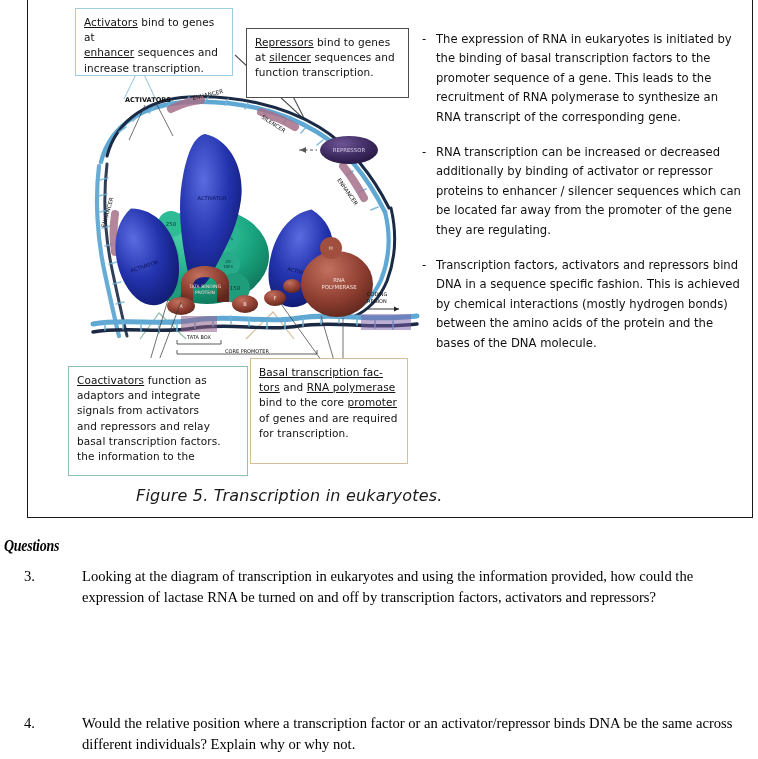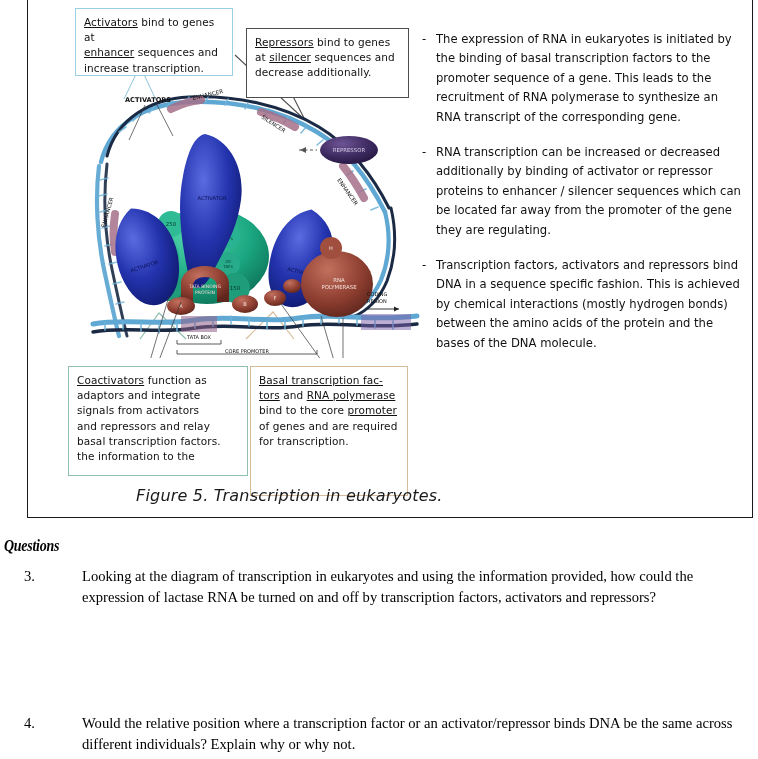--- a/index.html
+++ b/index.html
@@ -51,21 +51,21 @@
   #callout-repressors {
     left: 218px; top: 12px; width: 163px; height: 70px;
     border: 1.4px solid #4d4d4d;
     margin-top: 16px;
   }
   #callout-coactivators {
     left: 40px; top: 366px; width: 180px; height: 110px;
     border: 1.4px solid #8fbfae;
   }
   #callout-basal {
-    left: 222px; top: 366px; width: 158px; height: 130px;
+    left: 222px; top: 358px; width: 158px; height: 106px;
     border: 1.4px solid #d6bc9a;
   }
 
   
   #callout-lines {
     position: absolute;
     left: 0; top: 0;
     width: 726px; height: 518px;
     pointer-events: none;
   }
@@ -376,21 +376,21 @@
 
   <div class="callout" id="callout-activators">
     <div><u>Activators</u><span> bind to genes at</span></div>
     <div><u>enhancer</u><span> sequences and</span></div>
     <div>increase transcription.</div>
   </div>
 
   <div class="callout" id="callout-repressors">
     <div><u>Repressors</u><span> bind to genes</span></div>
     <div><span>at </span><u>silencer</u><span> sequences and</span></div>
-    <div>decrease additionally.</div>
+    <div>function transcription.</div>
   </div>
 
   <div class="callout" id="callout-coactivators">
     <div><u>Coactivators</u><span> function as</span></div>
     <div>adaptors and integrate</div>
     <div>signals from activators</div>
     <div>and repressors and relay</div>
     <div>basal transcription factors.</div>
     <div>the information to the</div>
   </div>

